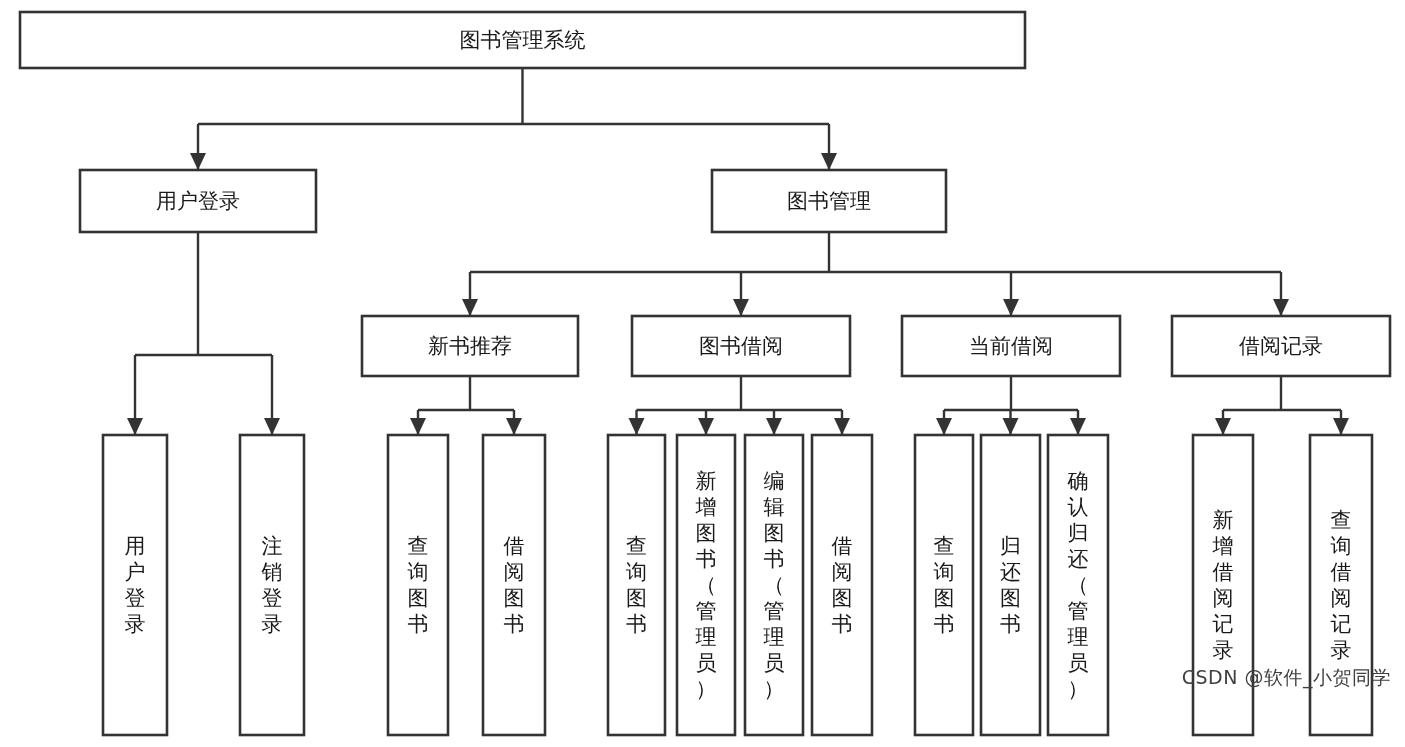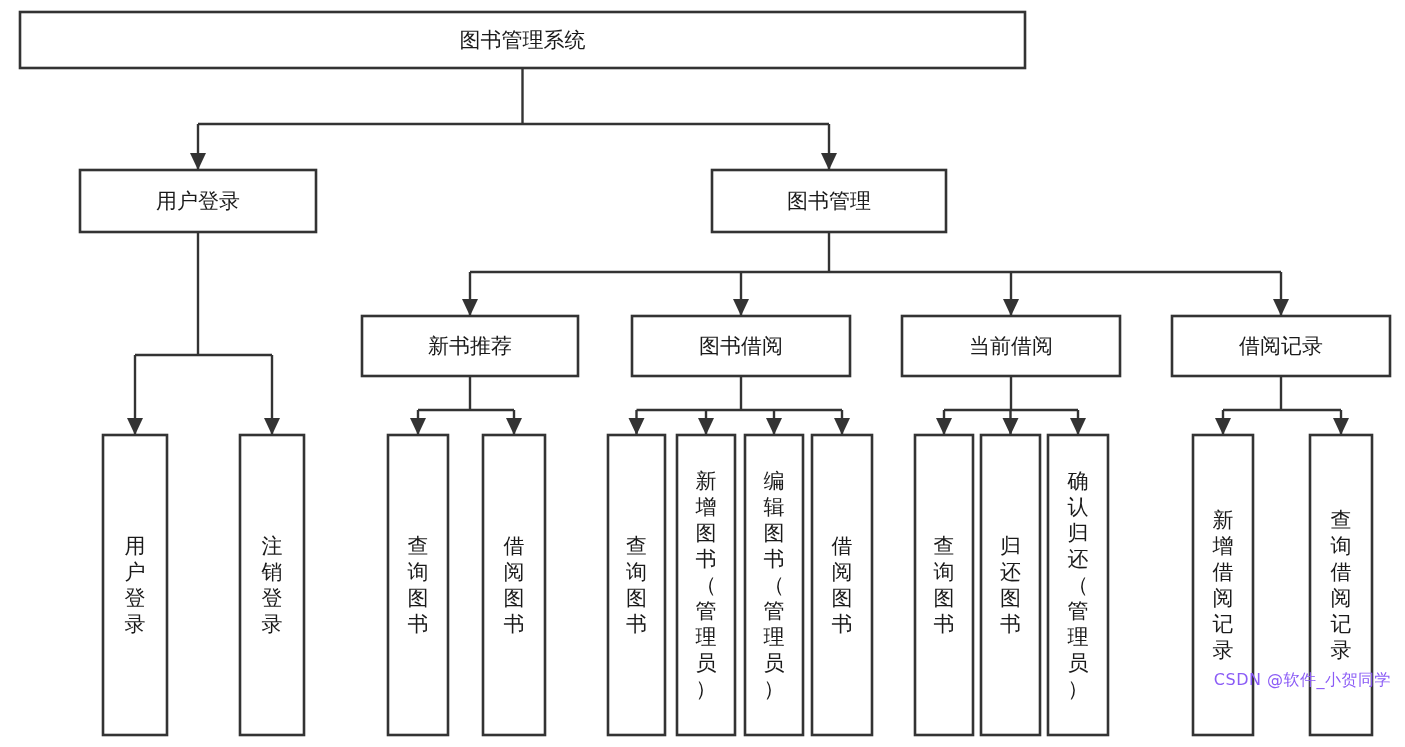--- a/index.html
+++ b/index.html
@@ -53,22 +53,22 @@
   }
   .arrow-head {
     fill: #333333;
     stroke: none;
   }
   .watermark {
     position: absolute;
     right: 14px;
     bottom: 6px;
     font-family: "DejaVu Sans", "Liberation Sans", sans-serif;
-    font-size: 16px;
-    color: #8b5cf6;
+    font-size: 19px;
+    color: #404040;
     white-space: nowrap;
     letter-spacing: 0.5px;
   }
 </style>
 </head>
 <body>
 
 <div id="diagram-root">
   <svg id="flowchart" viewBox="0 0 1405 747" xmlns="http://www.w3.org/2000/svg">
     <g id="connectors-layer">

